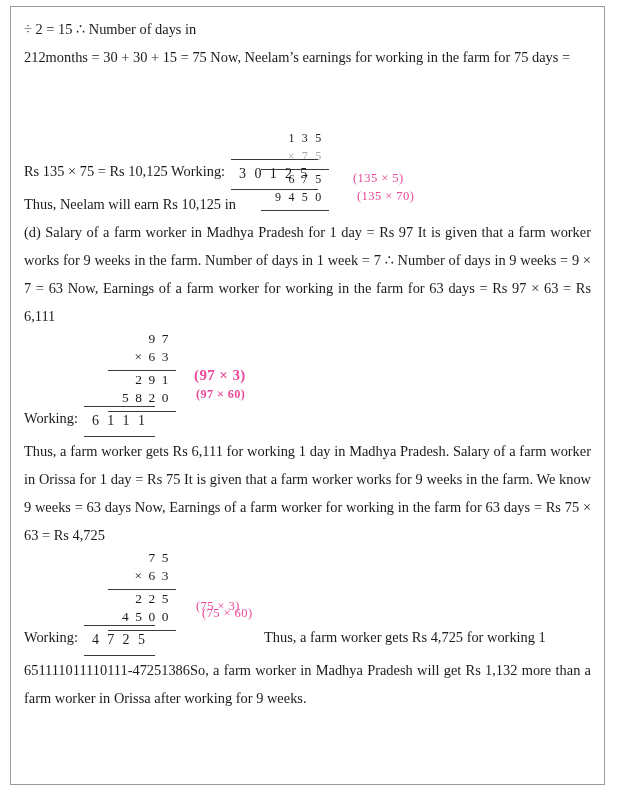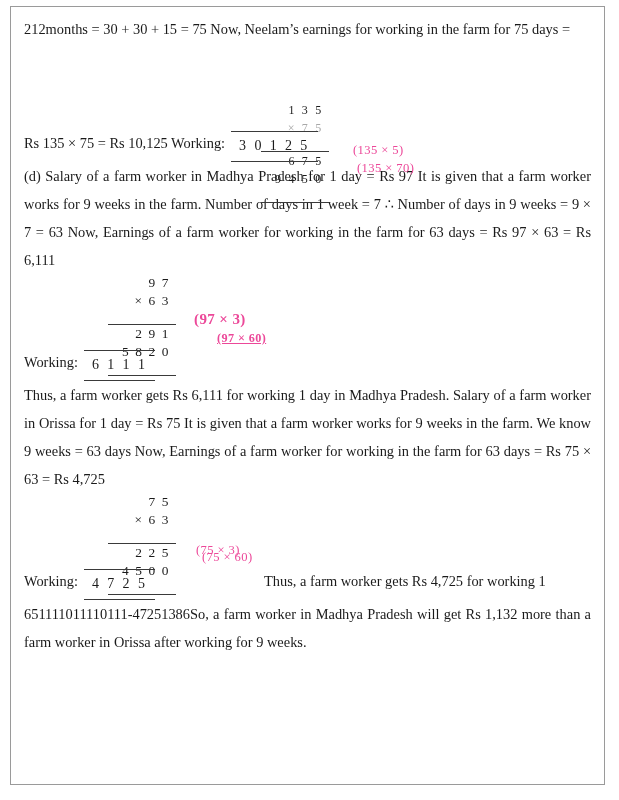--- a/index.html
+++ b/index.html
@@ -61,21 +61,21 @@
     text-align: right;
     letter-spacing: 1.6px;
   }
   .mult .row {
     display: block;
     white-space: pre;
     padding: 0 6px 0 14px;
   }
   .mult .row.ruled {
     border-bottom: 1.3px solid #3a3a3a;
-    padding-bottom: 14px;
+    padding-bottom: 4px;
   }
   .mult .row.faint { color: #a8a8a8; }
 
   .annot {
     position: absolute;
     font-size: 12.6px;
     letter-spacing: 0.4px;
     white-space: pre;
     color: #ec4899;
   }
@@ -108,21 +108,21 @@
     margin-left: 6px;
   }
 
   
   .block2 {
     position: absolute;
     left: 84px;
     top: 0px;
   }
   .block2 .a1 { left: 86px; top: 36px; font-weight: bold; font-size: 15px;}
-  .block2 .a2 { left: 109px; top: 55px; font-weight: bold; font-size: 12.2px; text-decoration: underline;}
+  .block2 .a2 { left: 88px; top: 55px; font-weight: bold; font-size: 12.2px;}
 
   
   .block3 {
     position: absolute;
     left: 84px;
     top: 0px;
   }
   .block3 .a1 { left: 88px; top: 48px; }
   .block3 .a2 { left: 94px; top: 55px; }
 
@@ -139,40 +139,42 @@
     white-space: nowrap;
   }
 </style>
 </head>
 <body>
 
 <div class="page">
   <div class="content-box">
     <div class="inner">
 
+      <p class="para nojust">÷ 2 = 15 ∴ Number of days in</p>
 
       <p class="para nojust">212months = 30 + 30 + 15 = 75 Now, Neelam’s earnings for working in the farm for 75 days =</p>
 
       <div class="mult-wrap" style="height:86px;">
         <div class="block1">
           <span class="mult">
             <span class="row">1 3 5</span>
             <span class="row ruled faint">× 7 5</span>
             <span class="row">6 7 5</span>
             <span class="row ruled">9 4 5 0</span>
           </span>
           <span class="annot a1">(135 × 5)</span>
           <span class="annot a2">(135 × 70)</span>
         </div>
       </div>
 
       <div class="line-with-total">
         <span>Rs 135 × 75 = Rs 10,125 Working:</span><span class="total-inline">3 0 1 2 5</span>
       </div>
 
+      <p class="para nojust">Thus, Neelam will earn Rs 10,125 in</p>
 
 
       <p class="para">(d) Salary of a farm worker in Madhya Pradesh for 1 day = Rs 97 It is given that a farm worker works for 9 weeks in the farm. Number of days in 1 week = 7 ∴ Number of days in 9 weeks = 9 × 7 = 63 Now, Earnings of a farm worker for working in the farm for 63 days = Rs 97 × 63 = Rs 6,111</p>
 
       <div class="mult-wrap" style="height:74px;">
         <div class="block2">
           <span class="mult">
             <span class="row">9 7</span>
             <span class="row ruled">× 6 3</span>
             <span class="row">2 9 1</span>

